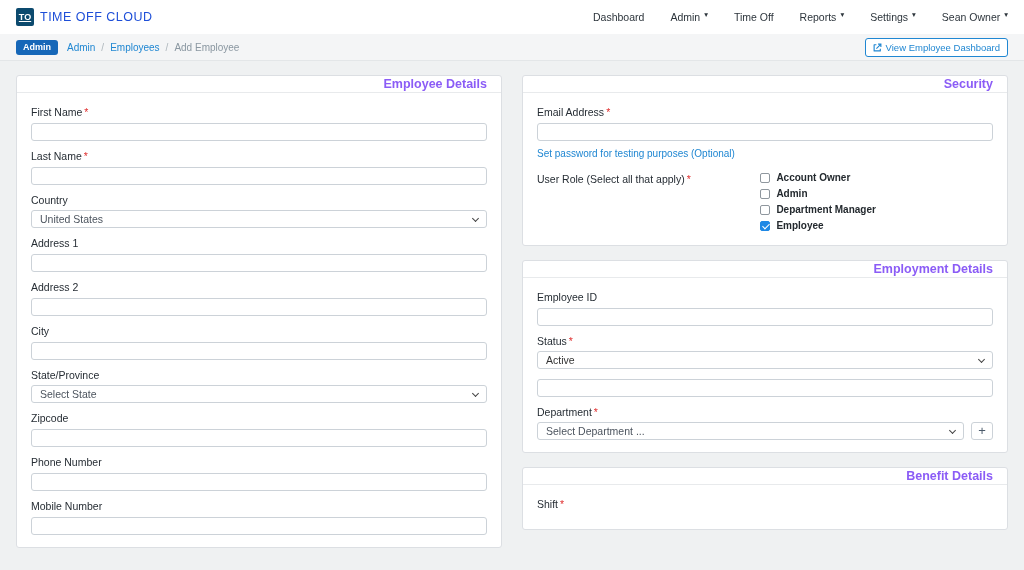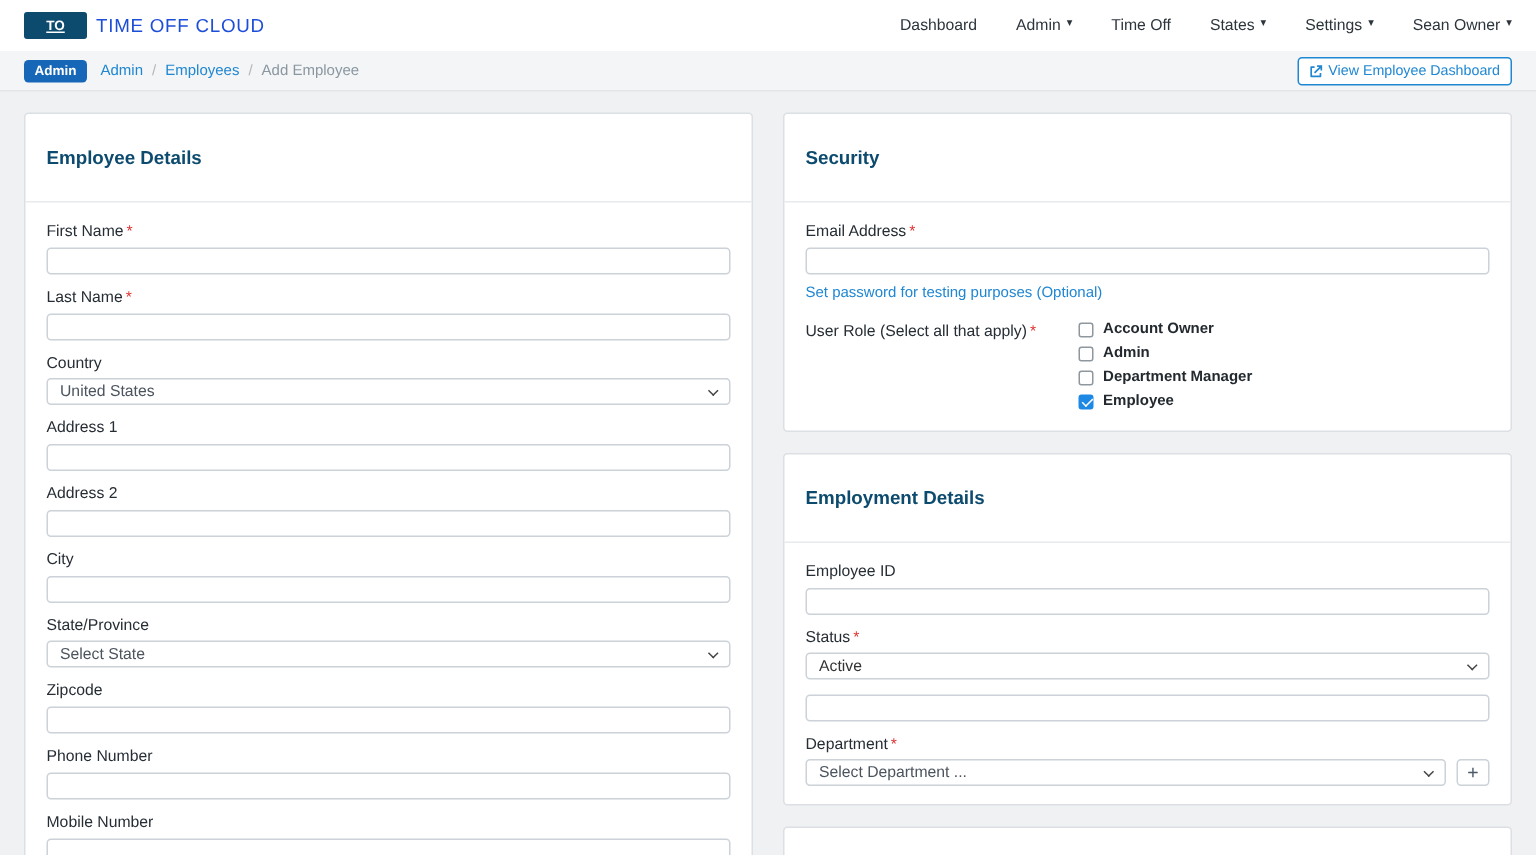--- a/index.html
+++ b/index.html
@@ -2,52 +2,52 @@
 <html><head>
 <meta charset="utf-8">
 <style>
   * { margin:0; padding:0; box-sizing:border-box; }
   html,body { width:1024px; height:570px; overflow:hidden; }
   body { background:#eff1f2; font-family:"Liberation Sans", sans-serif; -webkit-font-smoothing:antialiased; }
 
   
   .navbar { height:34px; background:#fff; display:flex; align-items:center; justify-content:space-between; padding:0 16px; }
   .brand { display:flex; align-items:center; gap:6px; cursor:pointer; }
-  .logo { width:42px; height:18px; background:#0c4a6e; color:#fff; font-size:9px; font-weight:bold; display:flex; align-items:center; justify-content:center; border-radius:2px; flex:none;text-decoration:underline; }
+  .logo { width:18px; height:18px; background:#0c4a6e; color:#fff; font-size:9px; font-weight:bold; display:flex; align-items:center; justify-content:center; border-radius:2px; flex:none;text-decoration:underline; }
   .brand-text { color:#1d4ed8; font-size:12.5px; letter-spacing:0.5px; }
   .nav-items { display:flex; align-items:center; gap:26px; }
   .nav-item { font-size:10.5px; color:#2d353c; display:flex; gap:4px; cursor:pointer; white-space:nowrap; }
   .caret { font-size:7.5px; color:#2d353c; line-height:1; }
 
   
   .breadbar { height:27px; background:#f4f5f6; border-bottom:1px solid #e3e6e8; display:flex; align-items:center; padding:0 16px; gap:9px; }
   .badge-admin { background:#1667b8; color:#fff; font-size:9px; font-weight:bold; padding:3px 7px; border-radius:3px; line-height:1; }
   .crumbs { display:flex; gap:6px; font-size:10px; align-items:center; }
   .crumb-link { color:#2087d2; cursor:pointer; }
   .crumb-current { color:#8a97a1; }
   .sep { color:#b0b8bd; }
   .view-btn { margin-left:auto; display:flex; align-items:center; gap:4px; border:1px solid #2087d2; color:#2087d2; background:#fff; font-size:9.5px; padding:3px 7px; border-radius:3px; cursor:pointer; font-family:inherit; }
 
   
   .content { display:flex; gap:20px; padding:14px 16px 0; align-items:flex-start; }
   .col { flex:1; display:flex; flex-direction:column; gap:14px; min-width:0; }
   .card { background:#fff; border:1px solid #dcdfe3; border-radius:3px; }
-  .card-header { padding:22px 14px; border-bottom:1px solid #e8eaec; font-size:12.5px; font-weight:bold; color:#0c4a6e; }
+  .card-header { padding:1px 14px; border-bottom:1px solid #e8eaec; font-size:12.5px; font-weight:bold; color:#8b5cf6;text-align:right; }
   .card-body { padding:13px 14px 10px; }
 
   .form-group { margin-bottom:9px; }
   .flabel { display:block; font-size:10.5px; color:#262d34; margin-bottom:4px; }
   .req { color:#e03131; margin-left:2px; }
   .finput { width:100%; height:18px; border:1px solid #ccd2d8; border-radius:3px; font-size:10.5px; padding:0 6px; color:#333; background:#fff; font-family:inherit; }
   .fselect { width:100%; height:18px; border:1px solid #ccd2d8; border-radius:3px; font-size:10.5px; padding:0 8px; color:#4c545e; background:#fff; display:flex; align-items:center; justify-content:space-between; cursor:pointer; }
   .chev { width:5px; height:5px; border-right:1.3px solid #444; border-bottom:1.3px solid #444; transform:rotate(45deg); margin-top:-2px; flex:none; }
 
   
   .pw-link { display:inline-block; font-size:10px; color:#2087d2; margin:7px 0 13px; cursor:pointer; }
-  .role-row { display:flex; margin-bottom:4px; }
+  .role-row { display:flex; margin-bottom:4px;gap:41px; }
   .role-col-label { width:40%; font-size:10.5px; color:#262d34; padding-top:1px; }
   .roles { display:flex; flex-direction:column; gap:5px; }
   .role-item { display:flex; align-items:center; gap:6px; font-size:10px; font-weight:bold; color:#23292e; cursor:pointer;text-align:right; }
   .cb { width:10px; height:10px; border:1px solid #8f979e; border-radius:2px; background:#fff; flex:none; position:relative; }
   .cb.checked { background:#1e88e5; border-color:#1e88e5; }
   .cb.checked::after { content:""; position:absolute; left:3px; top:0.5px; width:3px; height:6px; border:solid #fff; border-width:0 1.5px 1.5px 0; transform:rotate(45deg); }
 
   
   .select-row { display:flex; gap:7px; align-items:flex-start; }
   .select-row .fselect { flex:1; min-width:0; }
@@ -66,21 +66,21 @@
         <span>Dashboard</span>
       </span>
     <span class="nav-item">
         <span>Admin</span>
         <span class="caret">▾</span>
       </span>
     <span class="nav-item">
         <span>Time Off</span>
       </span>
     <span class="nav-item">
-        <span>States</span>
+        <span>Reports</span>
         <span class="caret">▾</span>
       </span>
     <span class="nav-item">
         <span>Settings</span>
         <span class="caret">▾</span>
       </span>
     <span class="nav-item">
         <span>Sean Owner</span>
         <span class="caret">▾</span>
       </span>

